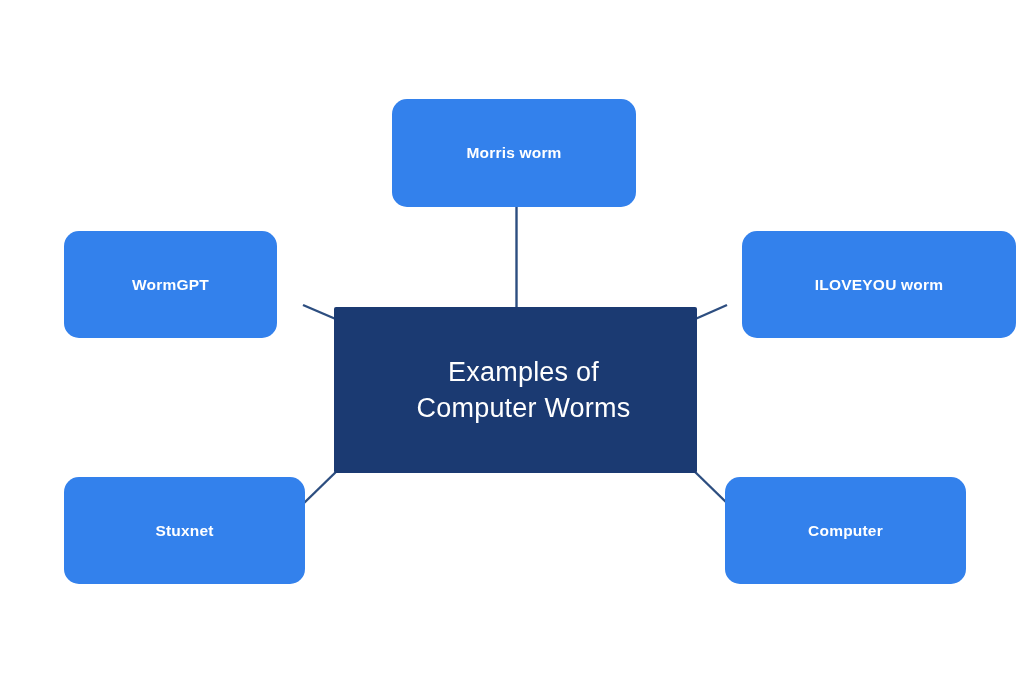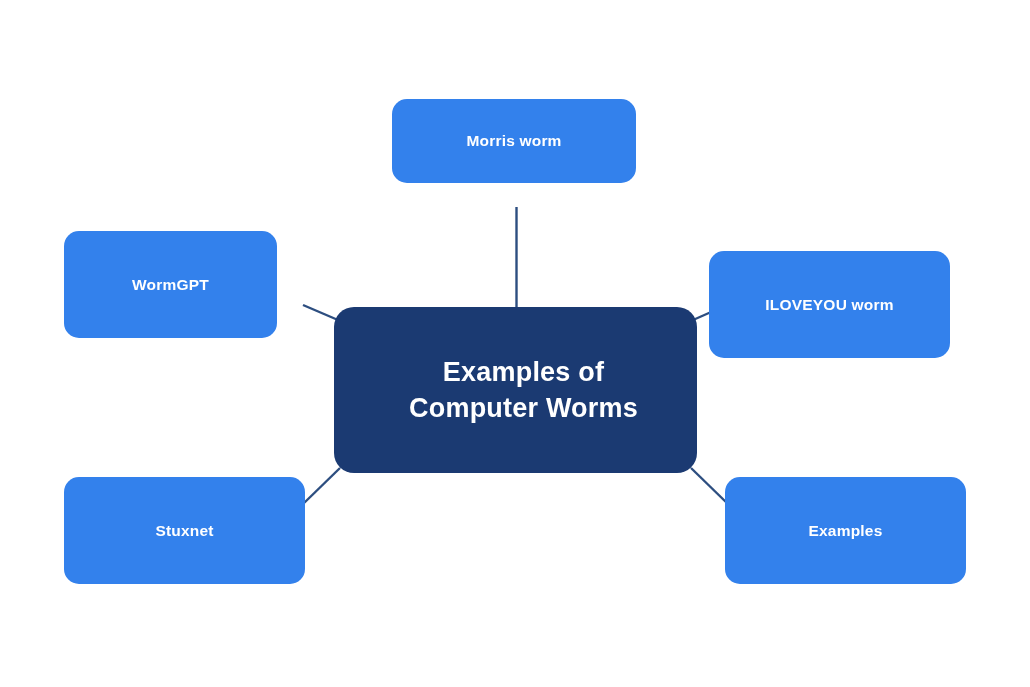--- a/index.html
+++ b/index.html
@@ -37,41 +37,41 @@
   }
   .node-leaf {
     background: #3381EC;
     border-radius: 15px;
     font-size: 15.5px;
     font-weight: bold;
     letter-spacing: 0.2px;
   }
   .node-center {
     background: #1B3A72;
-    border-radius: 20px;
+    border-radius: 2px;
     font-size: 27px;
-    font-weight: bold;
+    font-weight: normal;
     line-height: 1.35;
     letter-spacing: 0.2px;
     padding-left: 16px;
   }
   .node-label {
     display: block;
     padding: 0 10px;
   }
   .center-label {
     display: block;
     padding: 0 16px;
     white-space: pre-line;
   }
 
   
   #node-wormgpt      { left: 64px;  top: 231px; width: 213px; height: 107px; }
-  #node-morris       { left: 392px; top: 99px;  width: 244px; height: 84px; }
-  #node-iloveyou     { left: 709px; top: 231px; width: 241px; height: 107px; margin-top: 20px; }
+  #node-morris       { left: 392px; top: 99px;  width: 244px; height: 108px; }
+  #node-iloveyou     { left: 742px; top: 231px; width: 274px; height: 107px; }
   #node-stuxnet      { left: 64px;  top: 477px; width: 241px; height: 107px; align-items: center; }
   #node-conficker    { left: 725px; top: 477px; width: 241px; height: 107px; }
   #node-center       { left: 334px; top: 307px; width: 363px; height: 166px; }
 </style>
 </head>
 <body>
 
 <div id="diagram-canvas">
 
   <svg id="connector-layer" viewBox="0 0 1030 687">
@@ -92,21 +92,21 @@
 
   <div class="node node-leaf" id="node-iloveyou">
     <span class="node-label">ILOVEYOU worm</span>
   </div>
 
   <div class="node node-leaf" id="node-stuxnet">
     <span class="node-label">Stuxnet</span>
   </div>
 
   <div class="node node-leaf" id="node-conficker">
-    <span class="node-label">Examples</span>
+    <span class="node-label">Computer</span>
   </div>
 
   <div class="node node-center" id="node-center">
     <span class="center-label">Examples of
 Computer Worms</span>
   </div>
 
 </div>
 
 </body></html>

